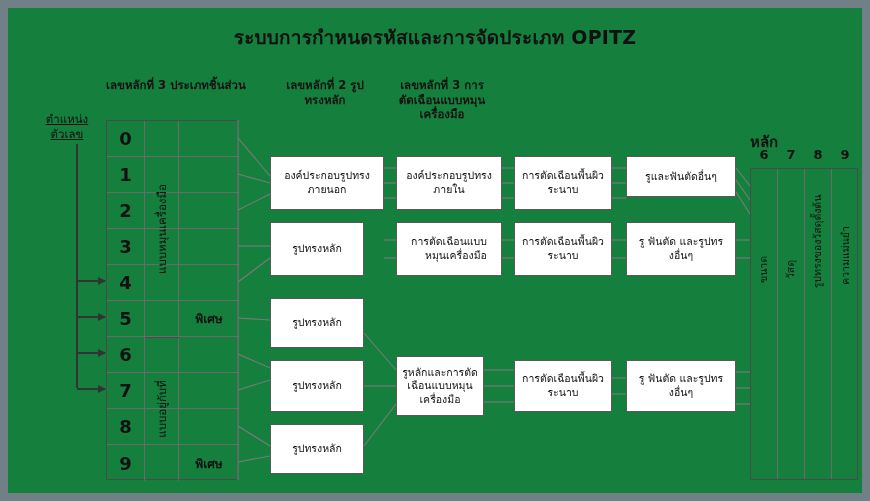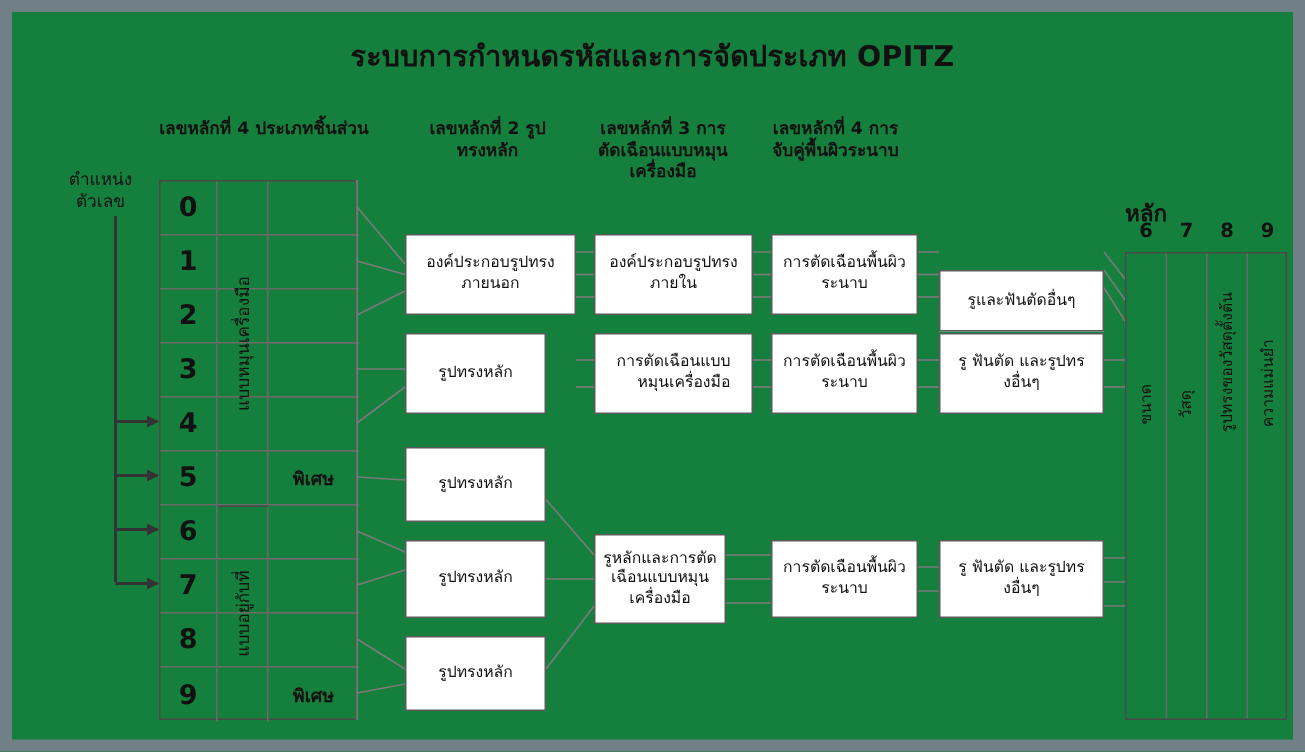--- a/index.html
+++ b/index.html
@@ -21,21 +21,21 @@
   }
 
   .colhead{
     position:absolute;text-align:center;font-size:11.5px;
     font-weight:bold;color:#111;line-height:1.28;
   }
 
   
   #axis-label{
     left:22px;top:104px;width:74px;text-align:center;
-    font-size:11.5px;color:#111;line-height:1.28;
+    font-size:11.5px;color:#111;line-height:1.28;text-decoration:underline;
   }
   #axis-stem{left:68px;top:136px;width:1.5px;height:244px;background:#333;}
   .axis-arrow{position:absolute;height:1.5px;background:#333;width:28px;}
   .axis-arrow:after{
     content:"";position:absolute;right:-1px;top:-3.5px;
     border-left:8px solid #333;border-top:4px solid transparent;border-bottom:4px solid transparent;
   }
 
   
   #digits{position:absolute;left:98px;top:112px;width:132px;height:360px;
@@ -89,24 +89,23 @@
             pointer-events:none;}
   svg.wires line,svg.wires path{stroke:#7a7a7a;stroke-width:1.1;fill:none;}
 </style>
 </head>
 <body>
 
 <div id="canvas">
 
   <div class="abs" id="title">ระบบการกำหนดรหัสและการจัดประเภท OPITZ</div>
 
-  <div class="colhead" style="left:78px;top:70px;width:180px;">เลขหลักที่ 4 ประเภทชิ้นส่วน</div>
+  <div class="colhead" style="left:78px;top:70px;width:180px;">เลขหลักที่ 3 ประเภทชิ้นส่วน</div>
   <div class="colhead" style="left:262px;top:70px;width:110px;">เลขหลักที่ 2 รูป<br>ทรงหลัก</div>
   <div class="colhead" style="left:376px;top:70px;width:116px;">เลขหลักที่ 3 การ<br>ตัดเฉือนแบบหมุน<br>เครื่องมือ</div>
-  <div class="colhead" style="left:494px;top:70px;width:110px;">เลขหลักที่ 4 การ<br>จับคู่พื้นผิวระนาบ</div>
 
   <div class="abs" id="axis-label">ตำแหน่ง<br>ตัวเลข</div>
   <div class="abs" id="axis-stem"></div>
   <div class="axis-arrow" style="left:69px;top:272px;"></div>
   <div class="axis-arrow" style="left:69px;top:308px;"></div>
   <div class="axis-arrow" style="left:69px;top:344px;"></div>
   <div class="axis-arrow" style="left:69px;top:380px;"></div>
 
   <div id="digits">
     <div class="drow" style="top:0px;">
@@ -229,21 +228,21 @@
     <line x1="604" y1="386" x2="618" y2="386"></line>
 
     <line x1="728" y1="364" x2="742" y2="364"></line>
     <line x1="728" y1="380" x2="742" y2="380"></line>
     <line x1="728" y1="396" x2="742" y2="396"></line>
   </svg>
 
   <div class="pbox" style="left:262px;top:148px;width:114px;height:54px;">องค์ประกอบรูปทรง<br>ภายนอก</div>
   <div class="pbox" style="left:388px;top:148px;width:106px;height:54px;">องค์ประกอบรูปทรง<br>ภายใน</div>
   <div class="pbox" style="left:506px;top:148px;width:98px;height:54px;">การตัดเฉือนพื้นผิว<br>ระนาบ</div>
-  <div class="pbox" style="left:618px;top:148px;width:110px;height:41px;margin-top:24px;">รูและฟันตัดอื่นๆ</div>
+  <div class="pbox" style="left:618px;top:148px;width:110px;height:41px;">รูและฟันตัดอื่นๆ</div>
 
   <div class="pbox" style="left:262px;top:214px;width:94px;height:54px;">รูปทรงหลัก</div>
   <div class="pbox" style="left:388px;top:214px;width:106px;height:54px;text-align:right;">การตัดเฉือนแบบ<br>หมุนเครื่องมือ</div>
   <div class="pbox" style="left:506px;top:214px;width:98px;height:54px;">การตัดเฉือนพื้นผิว<br>ระนาบ</div>
   <div class="pbox" style="left:618px;top:214px;width:110px;height:54px;">รู ฟันตัด และรูปทร<br>งอื่นๆ</div>
 
   <div class="pbox" style="left:262px;top:290px;width:94px;height:50px;">รูปทรงหลัก</div>
   <div class="pbox" style="left:262px;top:352px;width:94px;height:52px;">รูปทรงหลัก</div>
   <div class="pbox" style="left:262px;top:416px;width:94px;height:50px;">รูปทรงหลัก</div>
 

